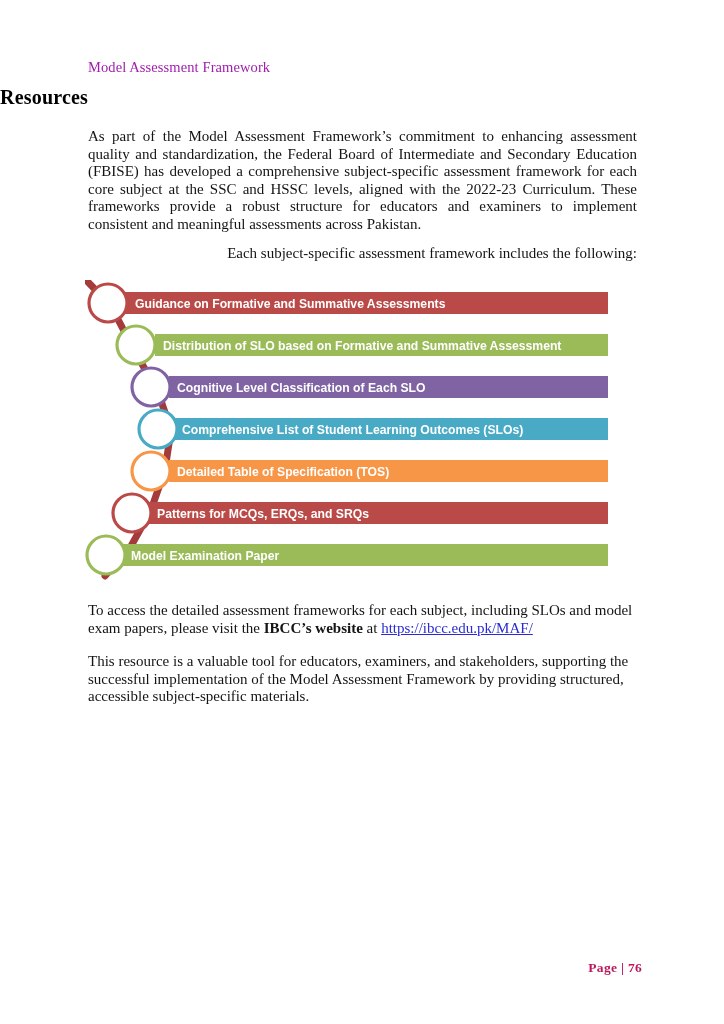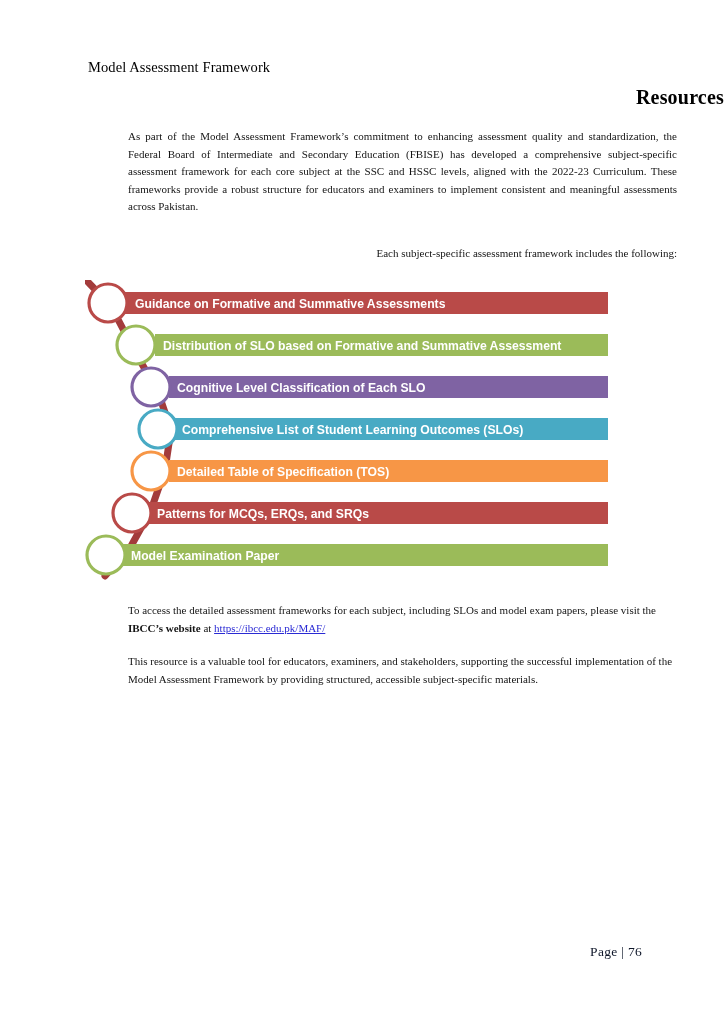--- a/index.html
+++ b/index.html
@@ -15,45 +15,44 @@
     width: 724px; height: 1024px;
     background: #ffffff;
   }
 
   
   .doc-header {
     position: absolute;
     left: 88px; top: 58px;
     font-size: 14.5px;
     line-height: 18px;
-    color: #000000;
+    color: #a21caf;
     letter-spacing: .1px;
   }
 
   
   .page-title {
     position: absolute;
     left: 0; right: 0; top: 86px;
-    text-align: right;
+    text-align: left;
     font-size: 20px;
     font-weight: bold;
     color: #000;
     letter-spacing: .2px;
   }
 
   
   .para {
     position: absolute;
     left: 88px;
     width: 549px;
-    font-size: 11px;
+    font-size: 15px;
     line-height: 17.6px;
     text-align: justify;
     color: #141414;
-    margin-left: 40px;
   }
   .para.p1 { top: 128px; }
   .para.p2 { top: 245px; text-align: right; }
   .para.p3 { top: 602px; text-align: left; }
   .para.p4 { top: 653px; text-align: left; }
   .para b { font-weight: bold; }
   .link {
     color: #2a2ad4;
     text-decoration: underline;
   }
@@ -62,24 +61,25 @@
   .diagram {
     position: absolute;
     left: 85px; top: 280px;
     width: 545px; height: 300px; text-align: center;
   }
   .diagram svg { display: block; }
 
   
   .footer {
     position: absolute;
-    right: 82px; bottom: 64px;
+    right: 82px; bottom: 48px;
     font-size: 13.5px;
-    color: #0f172a;
+    color: #be185d;
     letter-spacing: .3px;
+    font-weight: bold;
   }
 </style>
 </head>
 <body>
 
 <div class="page">
 
   <div class="doc-header">Model Assessment Framework</div>
 
   <h1 class="page-title">Resources</h1>

